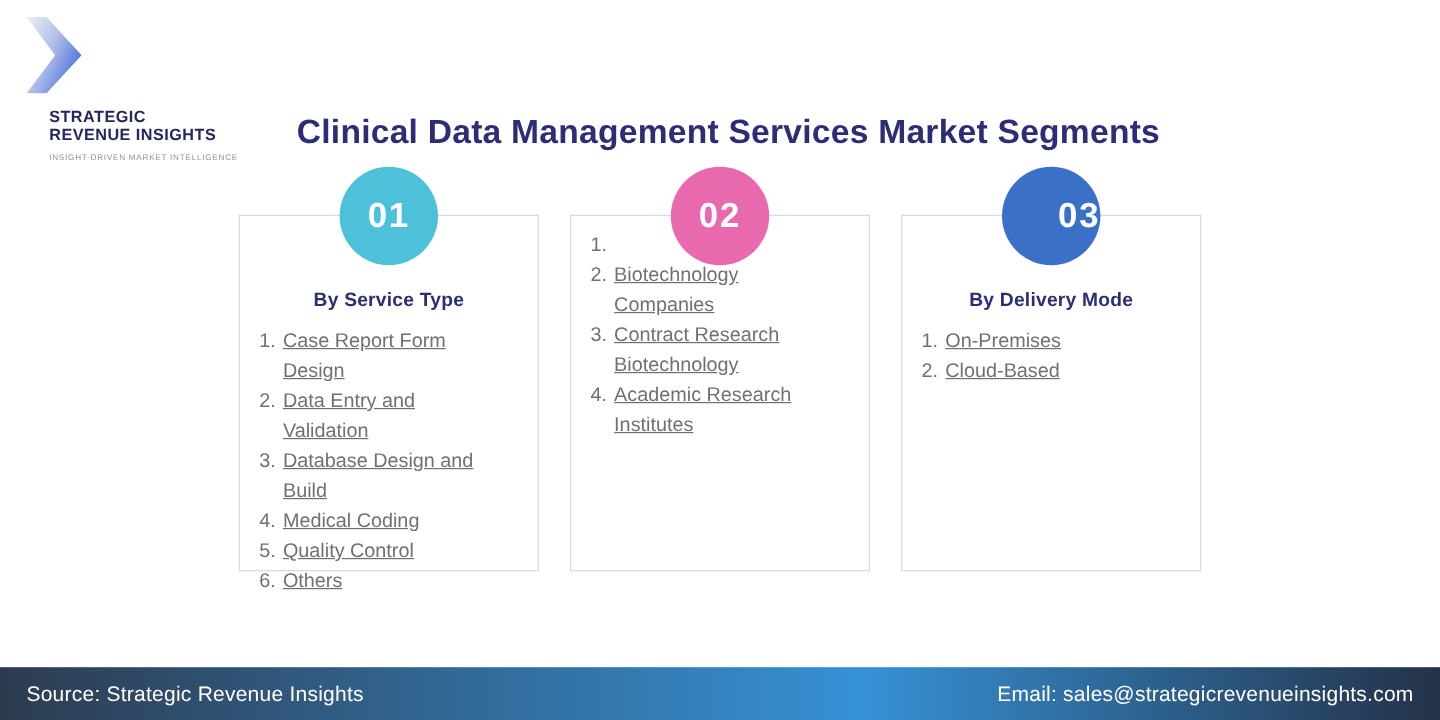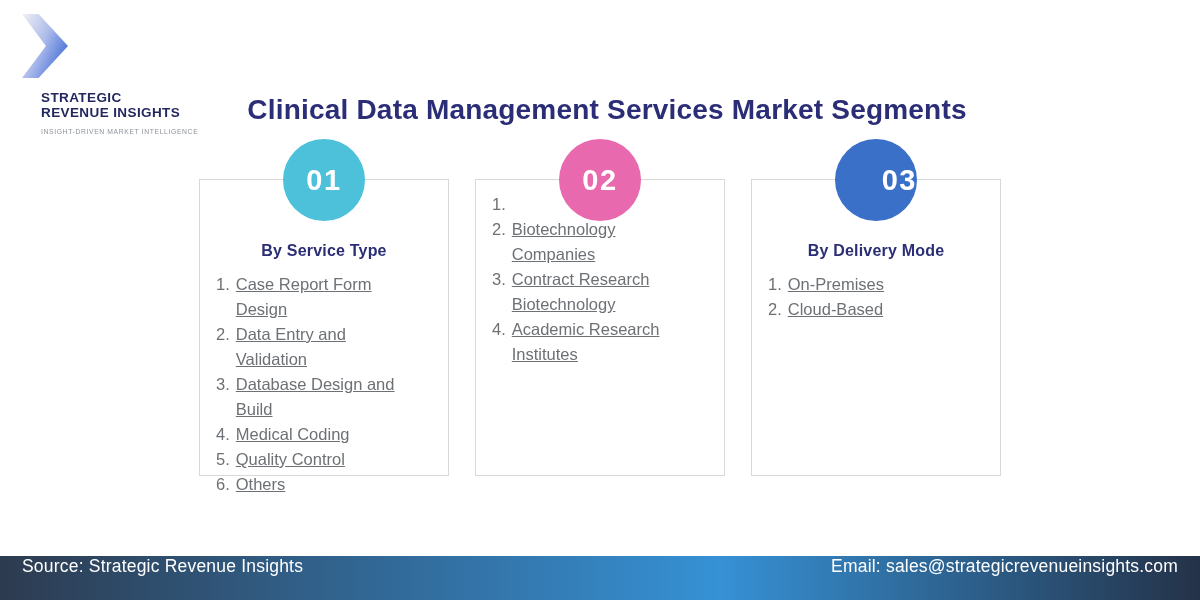--- a/index.html
+++ b/index.html
@@ -66,21 +66,21 @@
     color: #6d7175; font-size: 16.5px; line-height: 25px;
   }
   .card-list li { display: flex; align-items: flex-start; }
   .card-list .num { flex: 0 0 auto; margin-right: 6px; }
   .card-list .itext { flex: 0 1 auto; max-width: 168px; text-decoration: underline; }
 
   
   .footer {
     position: absolute; left: 0; bottom: 0;
     width: 100%; height: 44px;
-    display: flex; justify-content: space-between;
+    display: flex; align-items: center; justify-content: space-between;
     padding: 0 22px;
     color: #ffffff; font-size: 17.5px; letter-spacing: 0.2px;
   }
 </style>
 </head>
 <body>
 
 <div class="page">
 
   <div class="logo">

